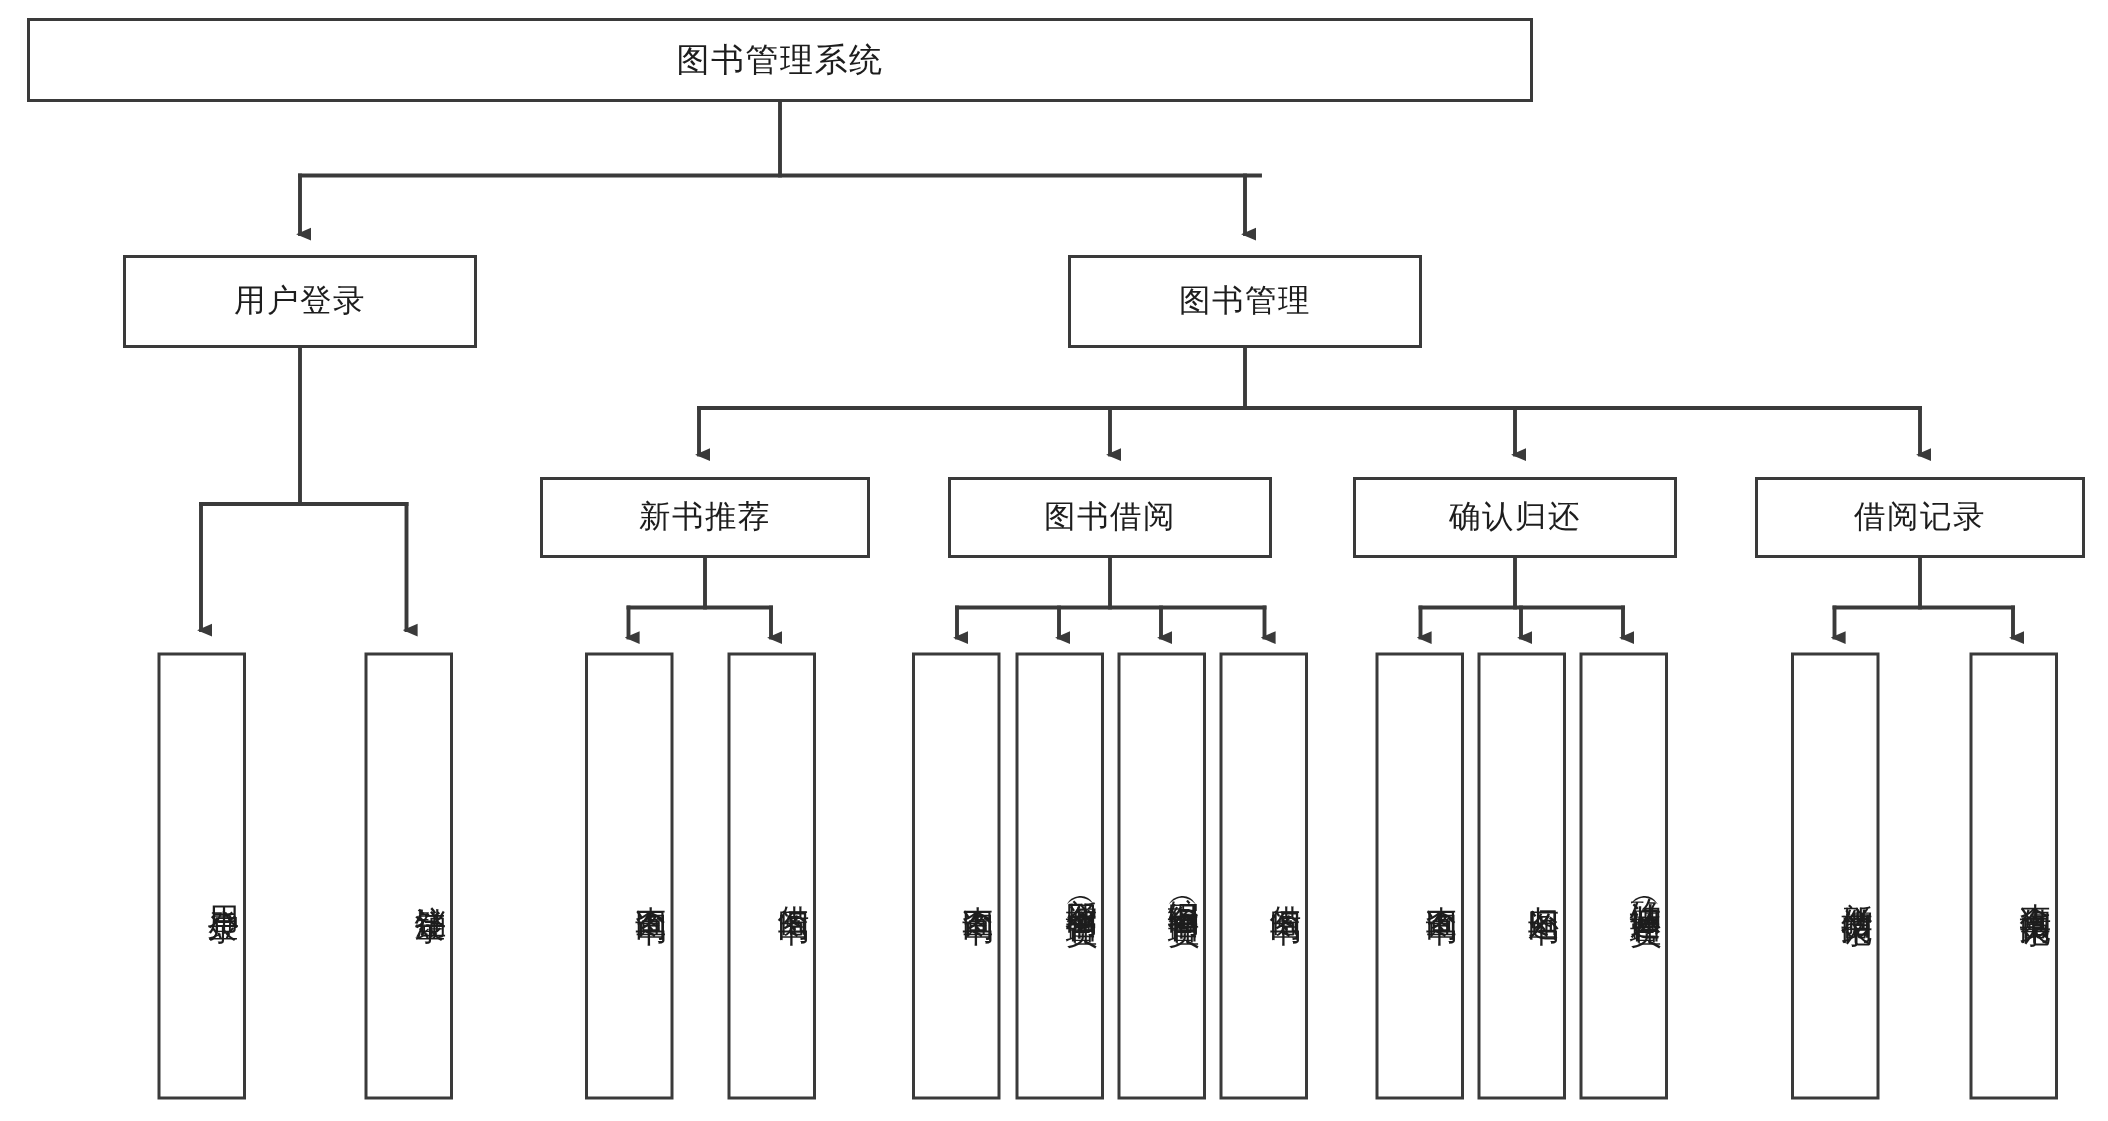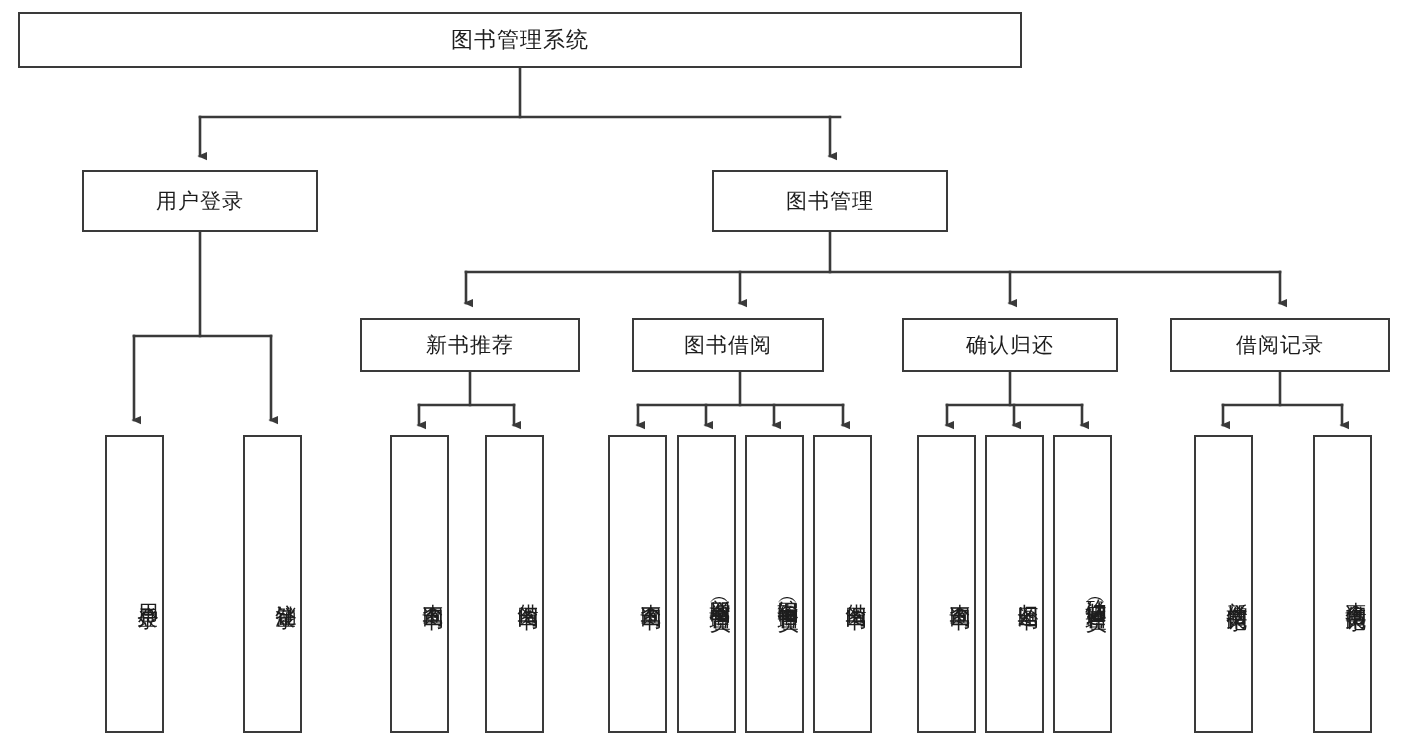--- a/index.html
+++ b/index.html
@@ -132,29 +132,29 @@
   </div>
 
   <div class="node horiz" style="left:712px; top:170px; width:236px; height:62px;">
     <span>图书管理</span>
   </div>
 
   <div class="node horiz" style="left:360px; top:318px; width:220px; height:54px;">
     <span>新书推荐</span>
   </div>
 
-  <div class="node horiz" style="left:632px; top:318px; width:192px; height:54px;">
+  <div class="node horiz" style="left:632px; top:318px; width:216px; height:54px;">
     <span>图书借阅</span>
   </div>
 
   <div class="node horiz" style="left:902px; top:318px; width:216px; height:54px;">
     <span>确认归还</span>
   </div>
 
-  <div class="node horiz" style="left:1170px; top:318px; width:220px; height:54px;">
+  <div class="node horiz" style="left:1170px; top:318px; width:220px; height:54px;font-family:Liberation Serif, serif;">
     <span>借阅记录</span>
   </div>
 
   <div class="node vert" style="left:105px; top:435px; width:59px; height:298px;">
     <span class="vtext">用户登录</span>
   </div>
 
   <div class="node vert" style="left:243px; top:435px; width:59px; height:298px;">
     <span class="vtext">注销登录</span>
   </div>

